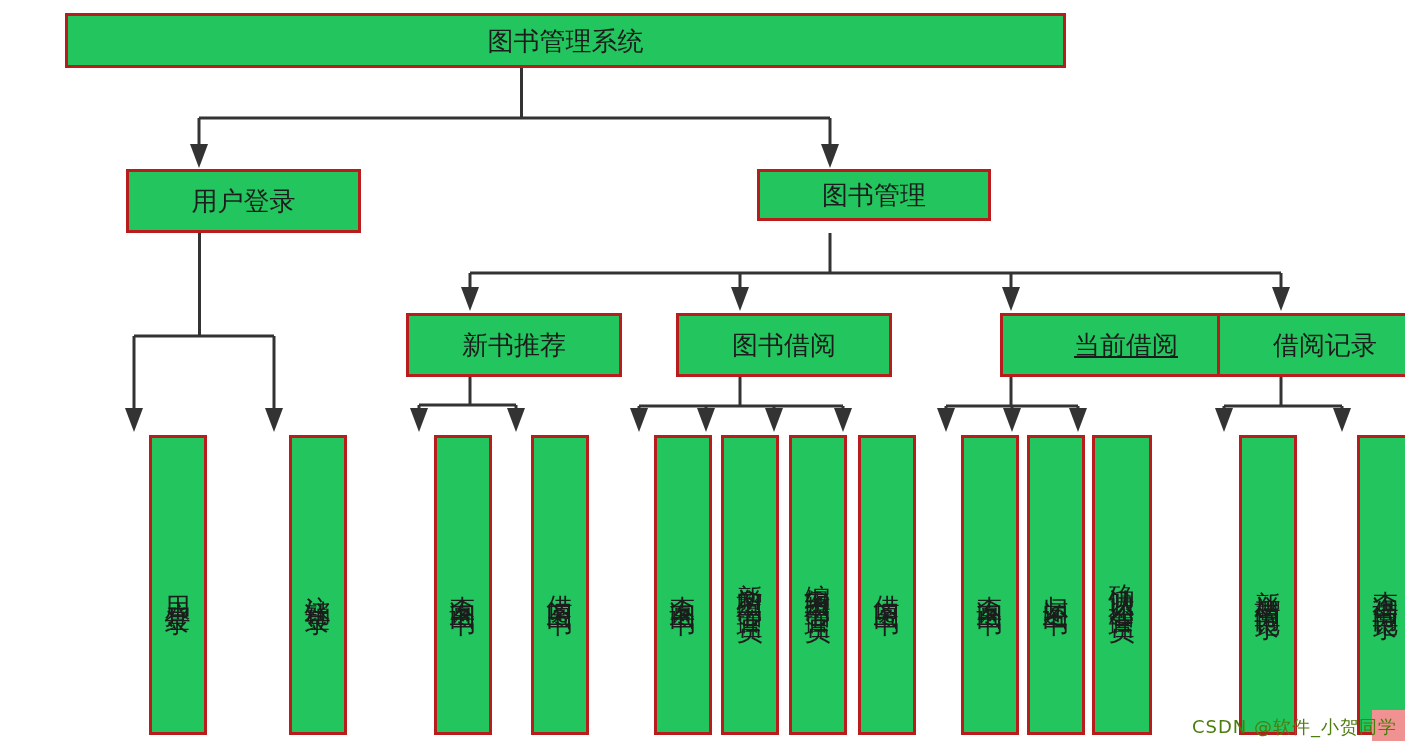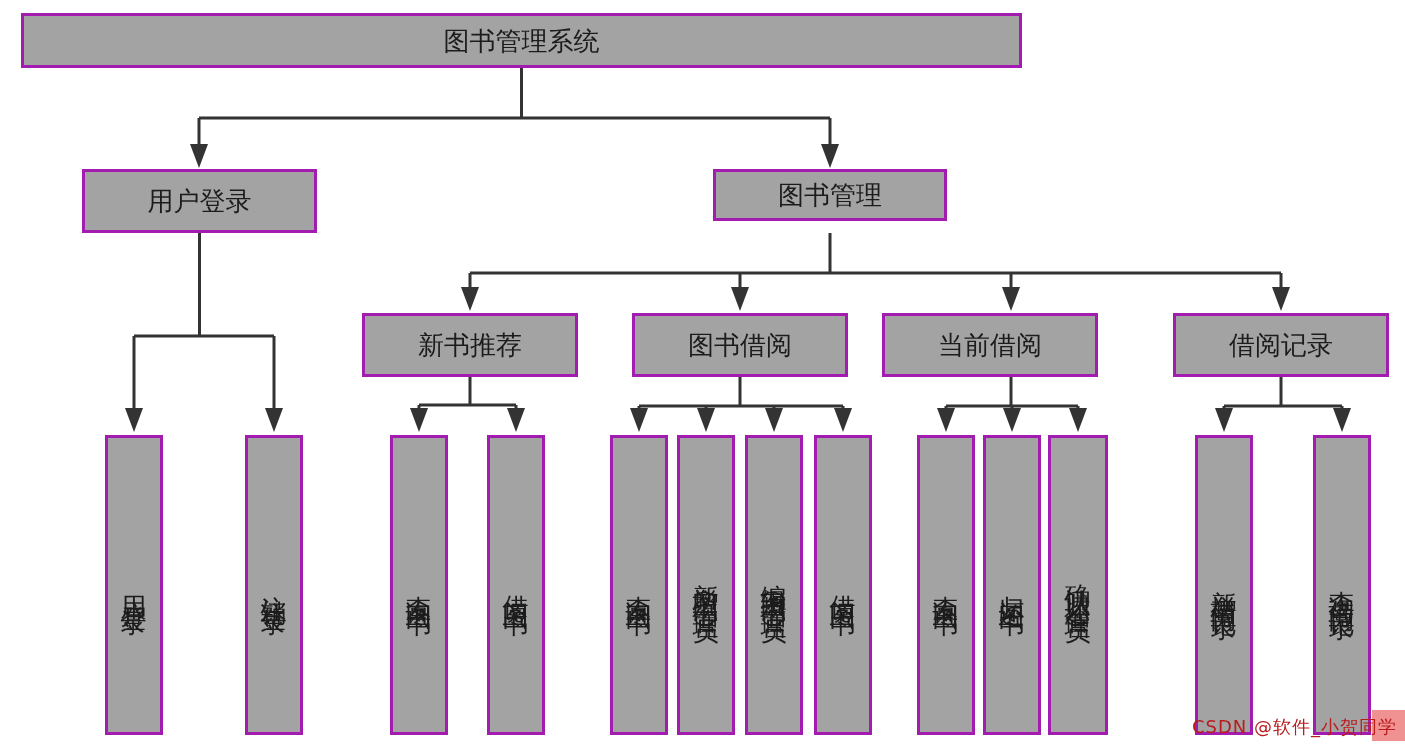--- a/index.html
+++ b/index.html
@@ -4,51 +4,51 @@
 <style>
   html,body{margin:0;padding:0;background:#fff;}
   .stage{
     position:relative;width:1405px;height:747px;background:#ffffff;overflow:hidden;
     font-family:"DejaVu Sans","Liberation Sans",sans-serif;color:#1c1c1c;
   }
   .connectors{position:absolute;left:0;top:0;width:1405px;height:747px;}
   .connectors path{stroke:#333333;stroke-width:3;fill:none;}
   .connectors polygon{fill:#333333;stroke:none;}
   .node{
-    position:absolute;box-sizing:border-box;background:#a3a3a3;
-    border:3px solid #a21caf;display:flex;align-items:center;justify-content:center;
-    font-size:26px;line-height:1;white-space:nowrap;
+    position:absolute;box-sizing:border-box;background:#22c55e;
+    border:3px solid #b91c1c;display:flex;align-items:center;justify-content:center;
+    font-size:26px;line-height:1;white-space:nowrap;margin-left:44px;
   }
   
   .b-root{left:21px;top:13px;width:1001px;height:55px;}
   .b-l2a{left:82px;top:169px;width:235px;height:64px;}
   .b-l2b{left:713px;top:169px;width:234px;height:52px;}
   .b-l3a{left:362px;top:313px;width:216px;height:64px;}
   .b-l3b{left:632px;top:313px;width:216px;height:64px;text-align:right;}
-  .b-l3c{left:882px;top:313px;width:216px;height:64px;}
+  .b-l3c{left:956px;top:313px;width:252px;height:64px;text-decoration:underline;}
   .b-l3d{left:1173px;top:313px;width:216px;height:64px;text-align:center;}
   
   .leaf{
     top:435px;width:58px;height:300px;
     writing-mode:vertical-rl;letter-spacing:5px;font-size:26px;
     white-space:normal;
   }
   .b-a1{left:105px;} .b-a2{left:245px;}
   .b-b1{left:390px;} .b-b2{left:487px;}
   .b-c1{left:610px;} .b-c2{left:677px;} .b-c3{left:745px;} .b-c4{left:814px;}
   .b-d1{left:917px;} .b-d2{left:983px;} .b-d3{left:1048px;width:60px;}
   .b-e1{left:1195px;} .b-e2{left:1313px;}
   
   .wm-highlight{
     position:absolute;left:1372px;top:710px;width:33px;height:31px;
     background:#f19292;
   }
   .watermark{
     position:absolute;right:8px;top:715px;
-    font-size:18px;color:#b91c1c;letter-spacing:1px;white-space:nowrap;
+    font-size:18px;color:#4d7c0f;letter-spacing:1px;white-space:nowrap;
   }
 </style>
 </head>
 <body>
 
 <div class="stage">
 
   <svg class="connectors" viewBox="0 0 1405 747" xmlns="http://www.w3.org/2000/svg">
 
     <g>

